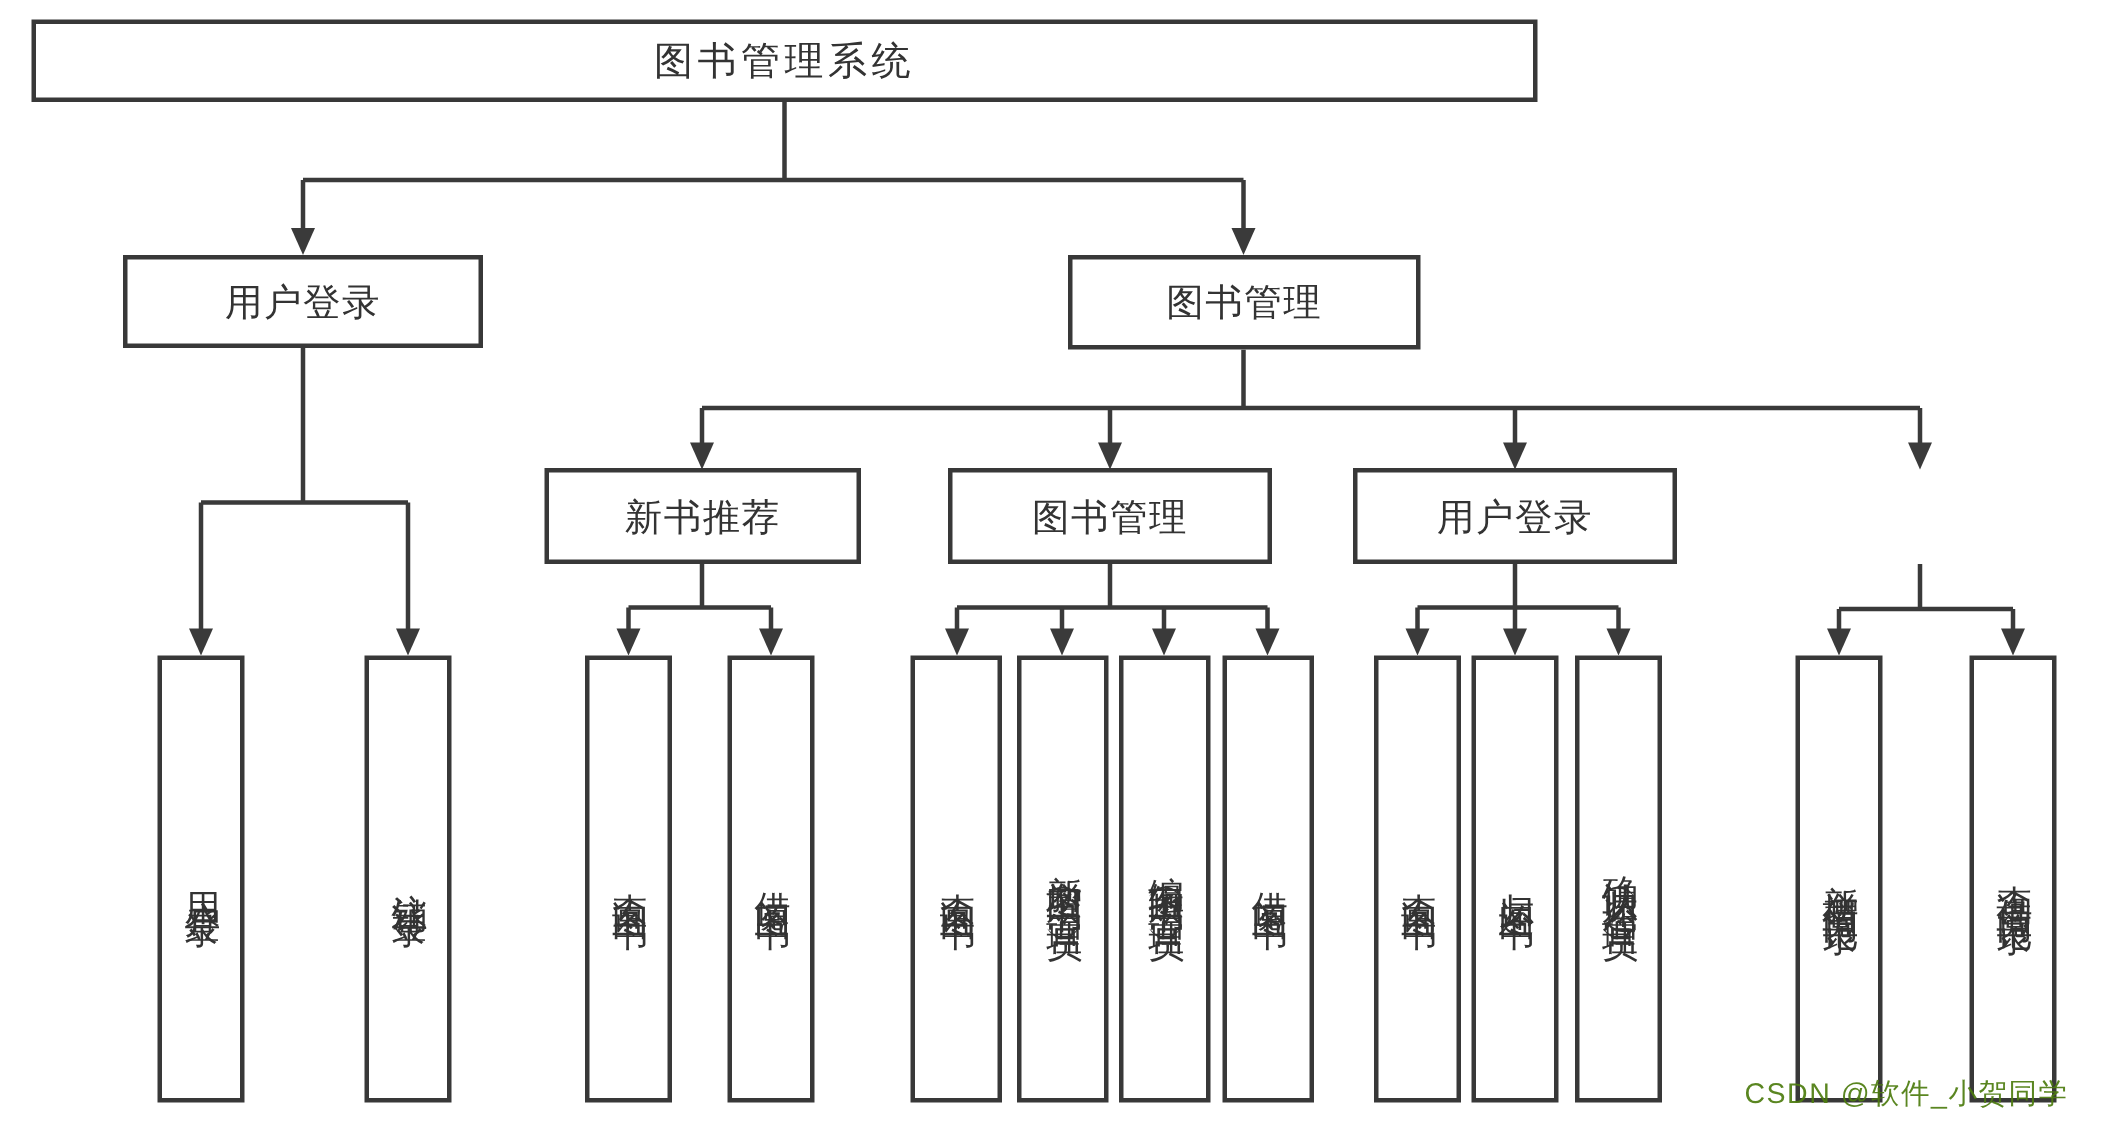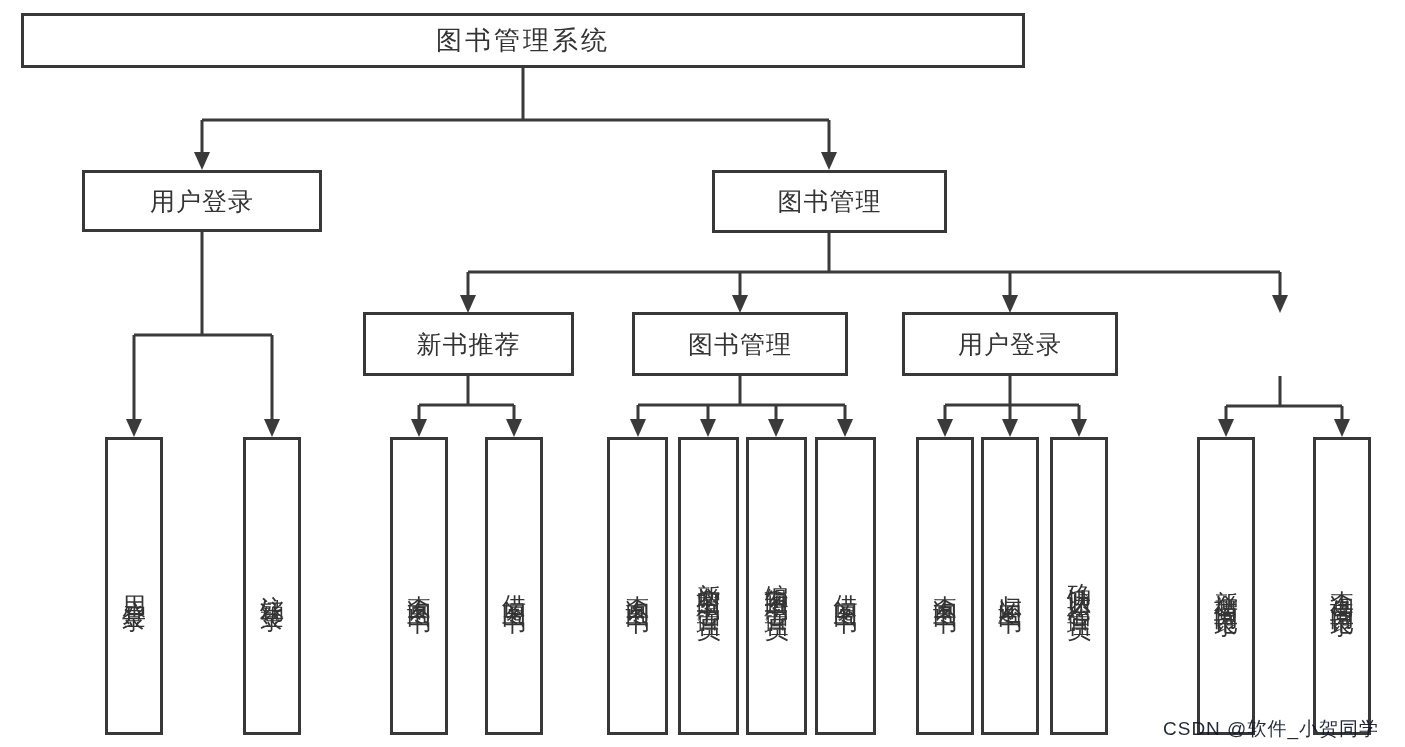--- a/index.html
+++ b/index.html
@@ -14,21 +14,21 @@
     z-index:2;text-align:center;color:#333333;
   }
   .lvl1{font-size:26px;letter-spacing:3px;}
   .lvl2,.lvl3{font-size:25px;letter-spacing:1px;}
   .lvl4{
     writing-mode:vertical-rl;text-orientation:mixed;
     font-size:24px;letter-spacing:5px;line-height:1;
   }
   .watermark{
     position:absolute;z-index:3;font-size:19px;letter-spacing:1px;
-    color:#0f172a;opacity:0.92;white-space:nowrap;
+    color:#4d7c0f;opacity:0.92;white-space:nowrap;
   }
 </style>
 </head>
 <body>
 
 <div class="stage">
 
   <svg class="connectors" width="1405" height="747" viewBox="0 0 1405 747">
     <g stroke="#3a3a3a" stroke-width="3" fill="none">
 

